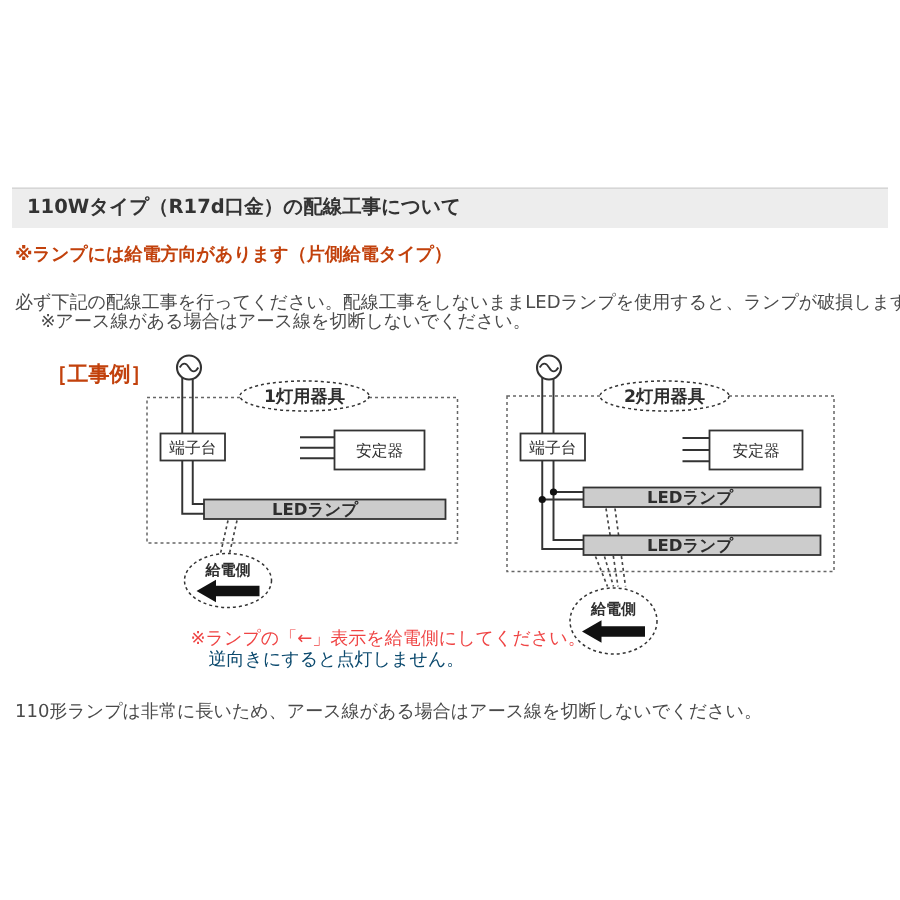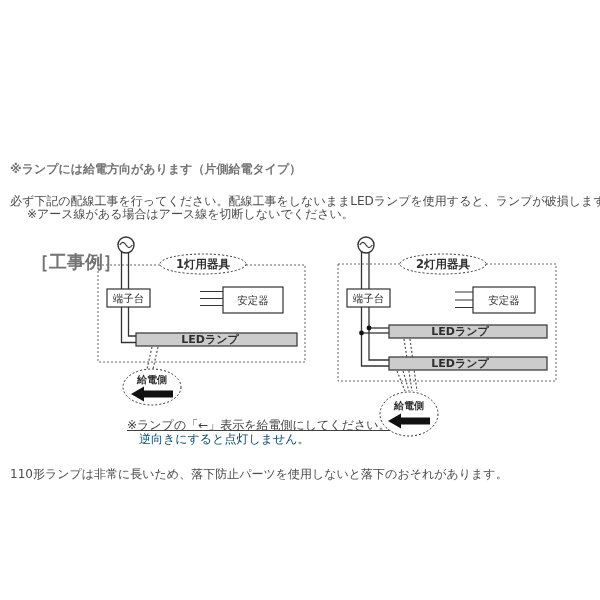--- a/index.html
+++ b/index.html
@@ -1,41 +1,44 @@
 <!DOCTYPE html>
 <html><head>
 <meta charset="utf-8">
 <style>
   html,body{margin:0;padding:0;background:#fff;}
   #page{position:relative;width:600px;height:600px;background:#ffffff;overflow:hidden;
         font-family:"DejaVu Sans","Liberation Sans",sans-serif;}
   .t{position:absolute;white-space:nowrap;color:#4a4a4a;font-size:12px;line-height:14px;}
-  .bold{font-weight:bold;color:#737373;}
+  .bold{font-weight:bold;color:#c2410c;}
   #section-header{position:absolute;left:8px;top:125px;width:584px;height:26px;
         background:#ededed;border-top:1px solid #d6d6d6;}
   #section-header .title{position:absolute;left:10px;top:0;line-height:26px;
         font-size:13px;font-weight:bold;color:#333;white-space:nowrap;}
   svg{position:absolute;left:0;top:0;}
   svg text{fill:#2e2e2e;}
   .boxlbl{font-size:10.5px;}
   .barlbl{font-size:11px;font-weight:bold;}
   .ovallbl{font-size:11.5px;font-weight:bold;}
   .feedlbl{font-size:10px;font-weight:bold;}
 </style>
 </head>
 <body>
 
 <div id="page">
 
+  <div id="section-header">
+    <div class="title">110Wタイプ（R17d口金）の配線工事について</div>
+  </div>
 
   <div class="t bold" style="left:10px;top:162px;">※ランプには給電方向があります（片側給電タイプ）</div>
   <div class="t" style="left:10px;top:194px;">必ず下記の配線工事を行ってください。配線工事をしないままLEDランプを使用すると、ランプが破損します。</div>
   <div class="t" style="left:10px;top:207px;margin-left:17px;">※アース線がある場合はアース線を切断しないでください。</div>
 
-  <div class="t bold" style="left:31px;top:255px;font-size:18px;">［工事例］</div>
+  <div class="t bold" style="left:31px;top:243px;font-size:14px;">［工事例］</div>
 
   <svg width="600" height="600" viewBox="0 0 600 600">
 
     <g>
       <path d="M121.5 252 V342.5 H136" fill="none" stroke="#333" stroke-width="1.3"></path>
       <path d="M128.5 252 V336 H136" fill="none" stroke="#333" stroke-width="1.3"></path>
       <path d="M152 347 L147 369 M158 347 L153 369" fill="none" stroke="#444" stroke-width="1.1" stroke-dasharray="2,2"></path>
       <rect x="98" y="265" width="207" height="97" fill="none" stroke="#666" stroke-width="1" stroke-dasharray="2,2"></rect>
       <rect x="107" y="289" width="43" height="18" fill="#fff" stroke="#333" stroke-width="1.2"></rect>
       <rect x="223" y="287" width="60" height="26" fill="#fff" stroke="#333" stroke-width="1.2"></rect>
@@ -74,18 +77,18 @@
       <polygon points="388,421 401,413.5 401,417.5 430,417.5 430,424.5 401,424.5 401,428.5" fill="#111"></polygon>
       <text x="443" y="268" text-anchor="middle" class="ovallbl">2灯用器具</text>
       <text x="368.5" y="302" text-anchor="middle" class="boxlbl">端子台</text>
       <text x="504" y="304" text-anchor="middle" class="boxlbl">安定器</text>
       <text x="460" y="335" text-anchor="middle" class="barlbl">LEDランプ</text>
       <text x="460" y="367" text-anchor="middle" class="barlbl">LEDランプ</text>
       <text x="409" y="409" text-anchor="middle" class="feedlbl">給電側</text>
     </g>
   </svg>
 
-  <div class="t" style="left:127px;top:418px;color:#404040;text-decoration:underline;">※ランプの「←」表示を給電側にしてください。</div>
+  <div class="t" style="left:127px;top:418px;color:#ef4444;">※ランプの「←」表示を給電側にしてください。</div>
   <div class="t" style="left:139px;top:432px;color:#0c4a6e;">逆向きにすると点灯しません。</div>
 
-  <div class="t" style="left:10px;top:467px;">110形ランプは非常に長いため、落下防止パーツを使用しないと落下のおそれがあります。</div>
+  <div class="t" style="left:10px;top:467px;">110形ランプは非常に長いため、アース線がある場合はアース線を切断しないでください。</div>
 
 </div>
 
 </body></html>

